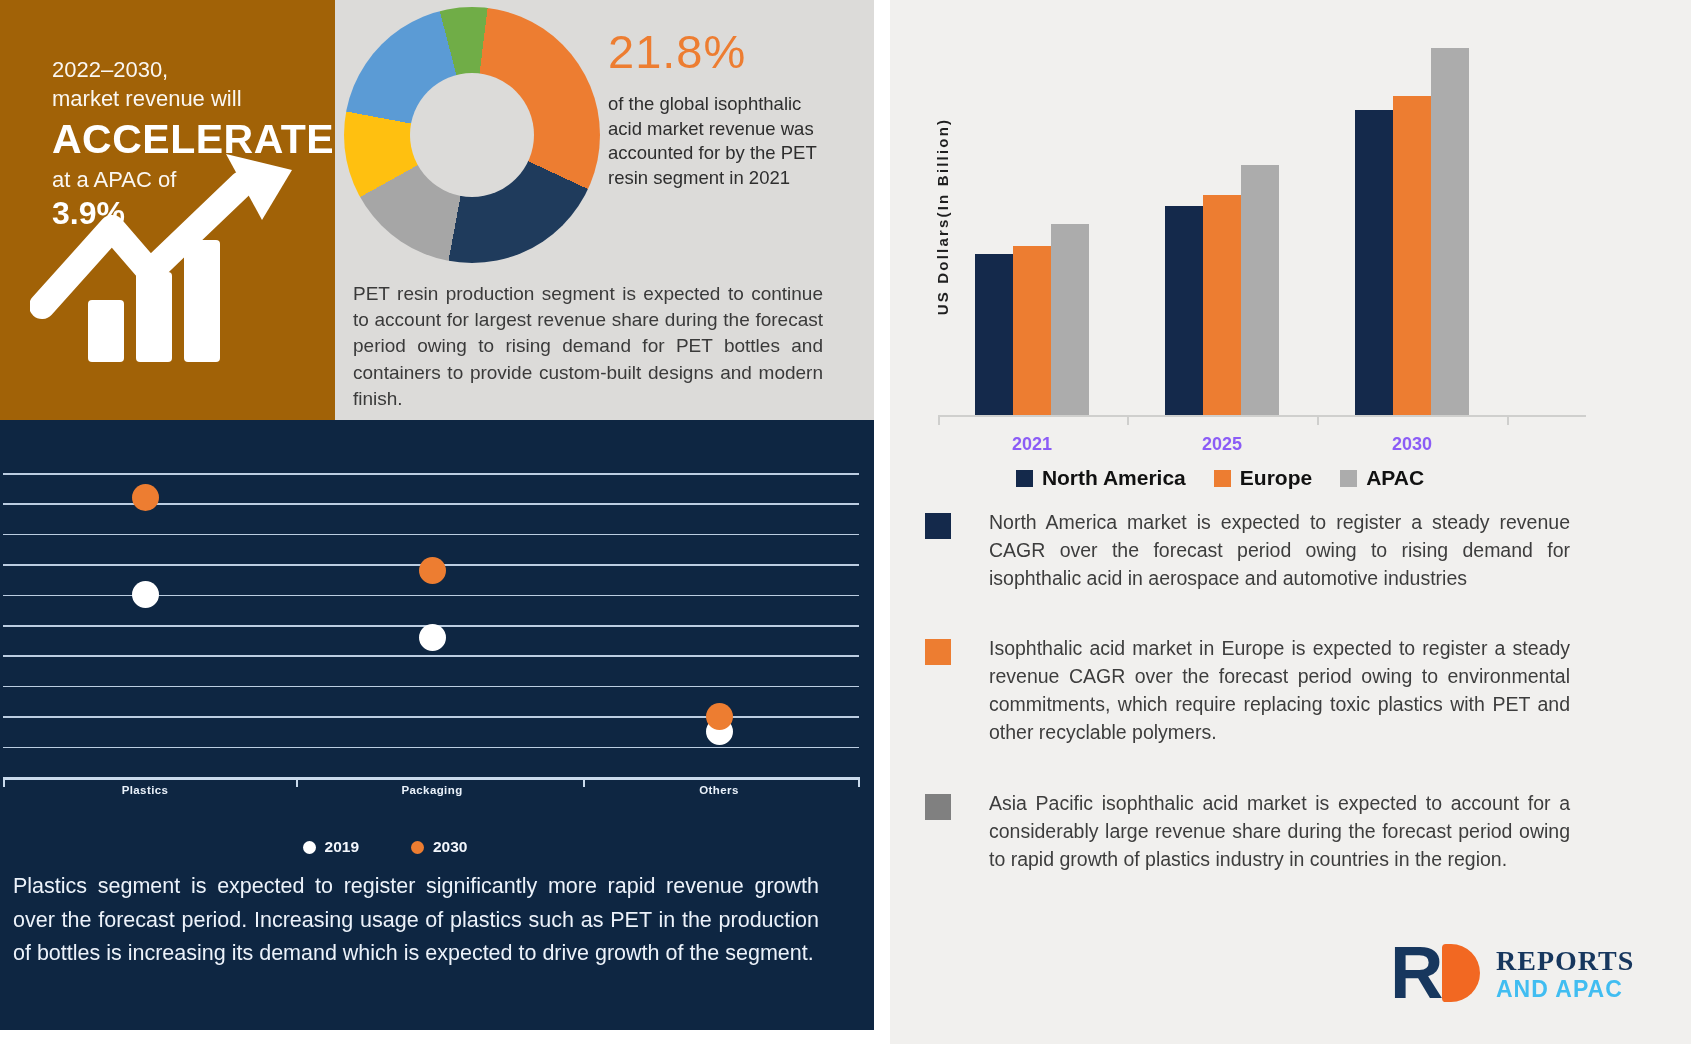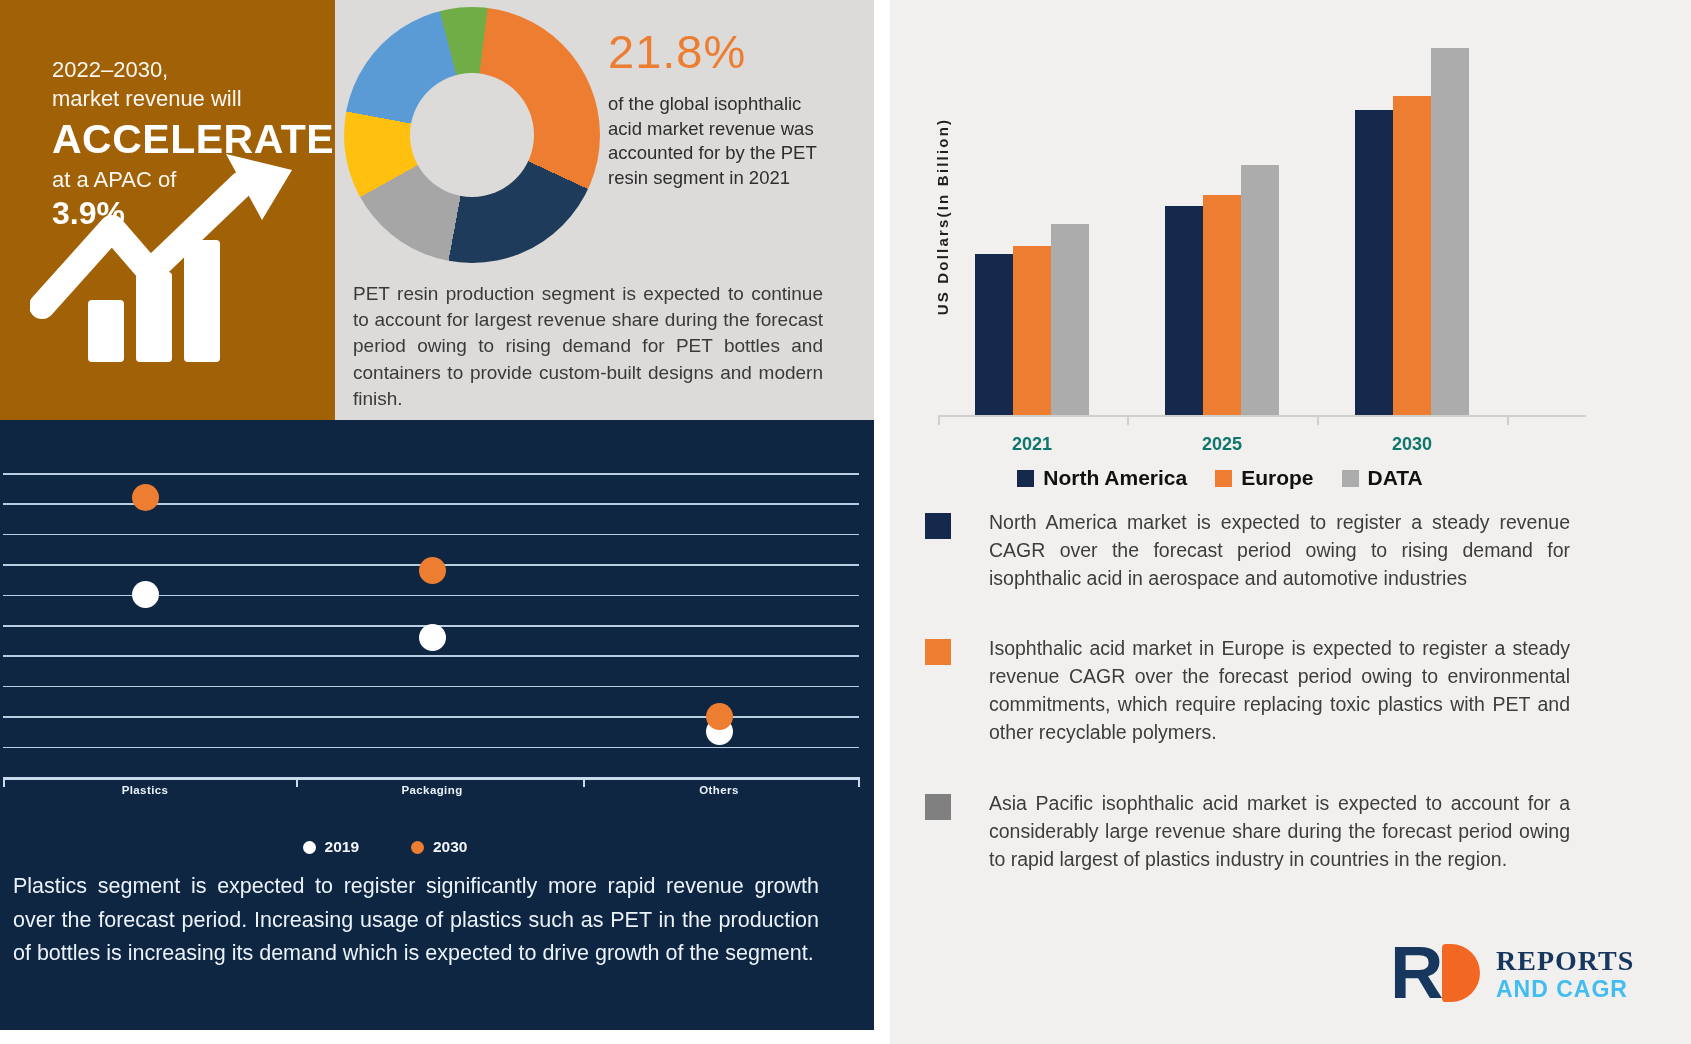--- a/index.html
+++ b/index.html
@@ -49,21 +49,21 @@
   
   .ylabel { position:absolute; left:-58px; top:208px; width:220px; text-align:center;
             transform:rotate(-90deg); font-size:15px; font-weight:700; letter-spacing:2.2px;
             color:#1f1f1f; white-space:nowrap; }
   .barplot { position:absolute; left:48px; top:50px; width:648px; height:367px;
              border-bottom:2px solid #CFCFCD; }
   .bar-group { position:absolute; bottom:0; display:flex; align-items:flex-end; }
   .bar { width:38px; }
   .bar-tickmark { position:absolute; bottom:-10px; width:2px; height:8px; background:#CFCFCD; }
   .bar-year { position:absolute; top:434px; width:100px; text-align:center; font-size:18px;
-              font-weight:700; color:#0f766e; }
+              font-weight:700; color:#8b5cf6; }
   .bar-legend { position:absolute; left:0; top:466px; width:660px; display:flex;
                 justify-content:center; align-items:flex-start; gap:28px; }
   .bar-legend-item { display:flex; align-items:center; gap:9px; font-size:21px;
                      font-weight:700; color:#111111; }
   .bar-legend-swatch { width:17px; height:17px; }
 
   
   .bullets { position:absolute; left:35px; top:508px; width:645px; }
   .bullet { display:flex; margin-bottom:42px; }
   .bullet-swatch { width:26px; height:26px; flex:0 0 26px; margin-top:5px; }
@@ -178,42 +178,42 @@
       <div class="bar-legend-item">
         <div class="bar-legend-swatch" style="background: rgb(20, 41, 75);"></div>
         <span>North America</span>
       </div>
       <div class="bar-legend-item">
         <div class="bar-legend-swatch" style="background: rgb(237, 125, 49);"></div>
         <span>Europe</span>
       </div>
       <div class="bar-legend-item">
         <div class="bar-legend-swatch" style="background: rgb(172, 172, 172);"></div>
-        <span>DATA</span>
+        <span>APAC</span>
       </div>
     </div>
 
   <div class="bullets" id="bullets">
       <div class="bullet">
         <div class="bullet-swatch" style="background: rgb(20, 41, 75);"></div>
         <div class="bullet-text">North America market is expected to register a steady revenue CAGR over the forecast period owing to rising demand for isophthalic acid in aerospace and automotive industries</div>
       </div>
       <div class="bullet">
         <div class="bullet-swatch" style="background: rgb(237, 125, 49);"></div>
         <div class="bullet-text">Isophthalic acid market in Europe is expected to register a steady revenue CAGR over the forecast period owing to environmental commitments, which require replacing toxic plastics with PET and other recyclable polymers.</div>
       </div>
       <div class="bullet">
         <div class="bullet-swatch" style="background: rgb(128, 128, 128);"></div>
-        <div class="bullet-text">Asia Pacific isophthalic acid market is expected to account for a considerably large revenue share during the forecast period owing to rapid largest of plastics industry in countries in the region.</div>
+        <div class="bullet-text">Asia Pacific isophthalic acid market is expected to account for a considerably large revenue share during the forecast period owing to rapid growth of plastics industry in countries in the region.</div>
       </div>
     </div>
 
   <div class="logo">
     <div class="logo-mark">
       <span class="logo-r">R</span>
       <span class="logo-d"></span>
     </div>
     <div class="logo-text">
       <span class="logo-reports">REPORTS</span>
-      <span class="logo-anddata">AND CAGR</span>
+      <span class="logo-anddata">AND APAC</span>
     </div>
   </div>
 </div>
 
 </body></html>

